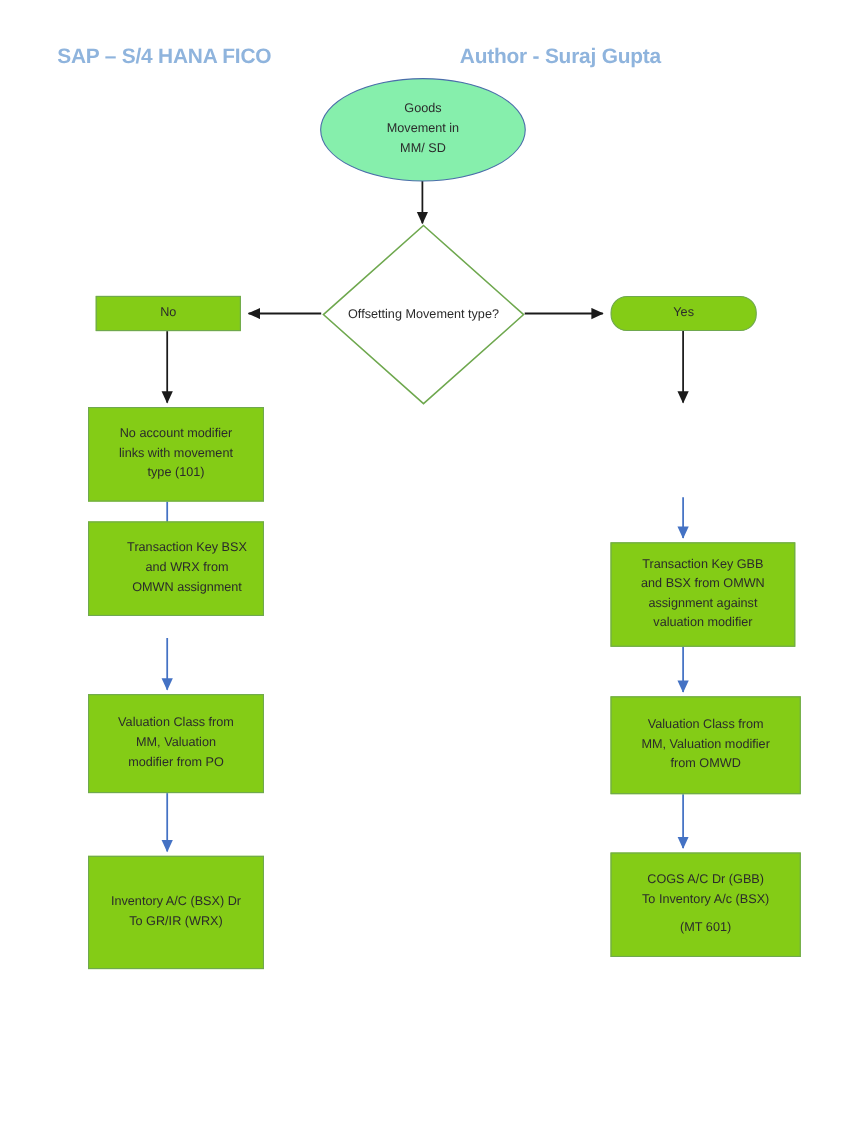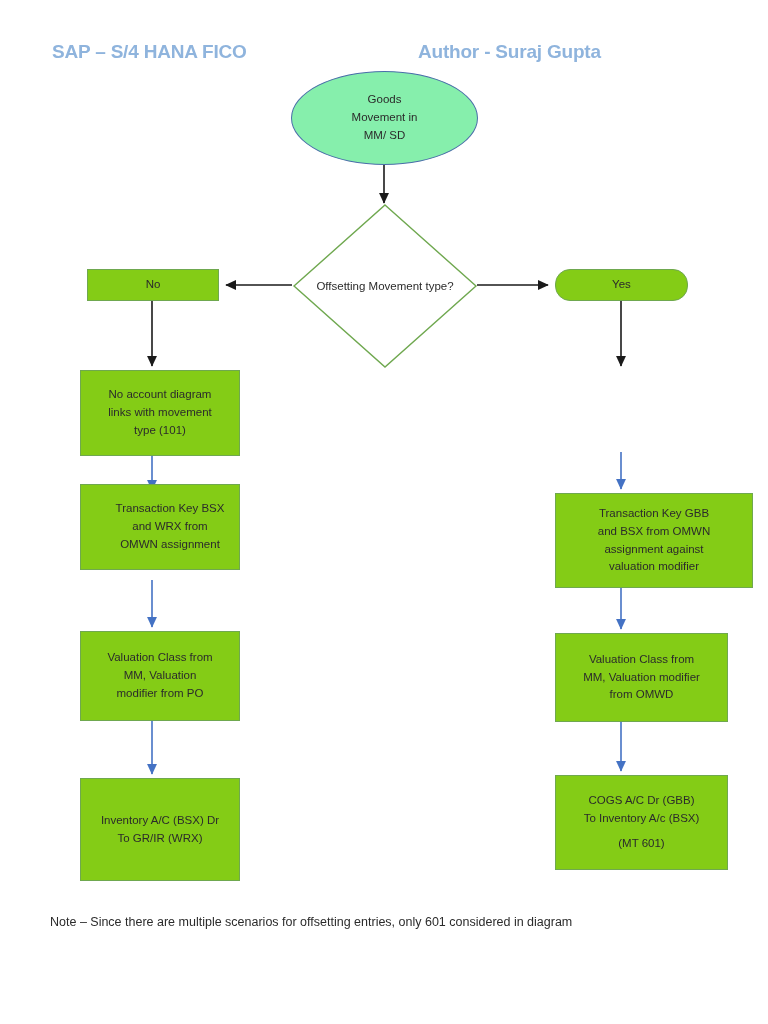--- a/index.html
+++ b/index.html
@@ -169,27 +169,27 @@
   <div class="node box" id="branch-no" style="left:87px; top:269px; width:132px; height:32px;">
     <span>No</span>
   </div>
 
   <div class="node box" id="branch-yes" style="left:555px; top:269px; width:133px; height:32px;border-radius:15px;">
     <span>Yes</span>
   </div>
 
   <div class="node box" id="left-box-1" style="left:80px; top:370px; width:160px; height:86px;">
     <div>
-      <span class="line">No account diagram</span>
+      <span class="line">No account modifier</span>
       <span class="line">links with movement</span>
       <span class="line">type (101)</span>
     </div>
   </div>
 
-  <div class="node box" id="left-box-2" style="left:80px; top:484px; width:160px; height:86px;padding-left:20px;">
+  <div class="node box" id="left-box-2" style="left:80px; top:474px; width:160px; height:86px;padding-left:20px;">
     <div>
       <span class="line">Transaction Key BSX</span>
       <span class="line">and WRX from</span>
       <span class="line">OMWN assignment</span>
     </div>
   </div>
 
   <div class="node box" id="left-box-3" style="left:80px; top:631px; width:160px; height:90px;">
     <div>
       <span class="line">Valuation Class from</span>
@@ -199,21 +199,21 @@
   </div>
 
   <div class="node box" id="left-box-4" style="left:80px; top:778px; width:160px; height:103px;">
     <div>
       <span class="line">Inventory A/C (BSX) Dr</span>
       <span class="line">To GR/IR (WRX)</span>
     </div>
   </div>
 
 
-  <div class="node box" id="right-box-2" style="left:555px; top:493px; width:198px; height:95px;">
+  <div class="node box" id="right-box-2" style="left:555px; top:493px; width:168px; height:95px;">
     <div>
       <span class="line">Transaction Key GBB</span>
       <span class="line">and BSX from OMWN</span>
       <span class="line">assignment against</span>
       <span class="line">valuation modifier</span>
     </div>
   </div>
 
   <div class="node box" id="right-box-3" style="left:555px; top:633px; width:173px; height:89px;">
     <div>
@@ -225,15 +225,14 @@
 
   <div class="node box" id="right-box-4" style="left:555px; top:775px; width:173px; height:95px;">
     <div>
       <span class="line">COGS A/C Dr (GBB)</span>
       <span class="line">To Inventory A/c (BSX)</span>
       <span class="line" style="height:8px"></span>
       <span class="line">(MT 601)</span>
     </div>
   </div>
 
-  <div id="note">Note – Since there are multiple scenarios for offsetting entries, only 601 considered in diagram</div>
 
 </div>
 
 </body></html>

